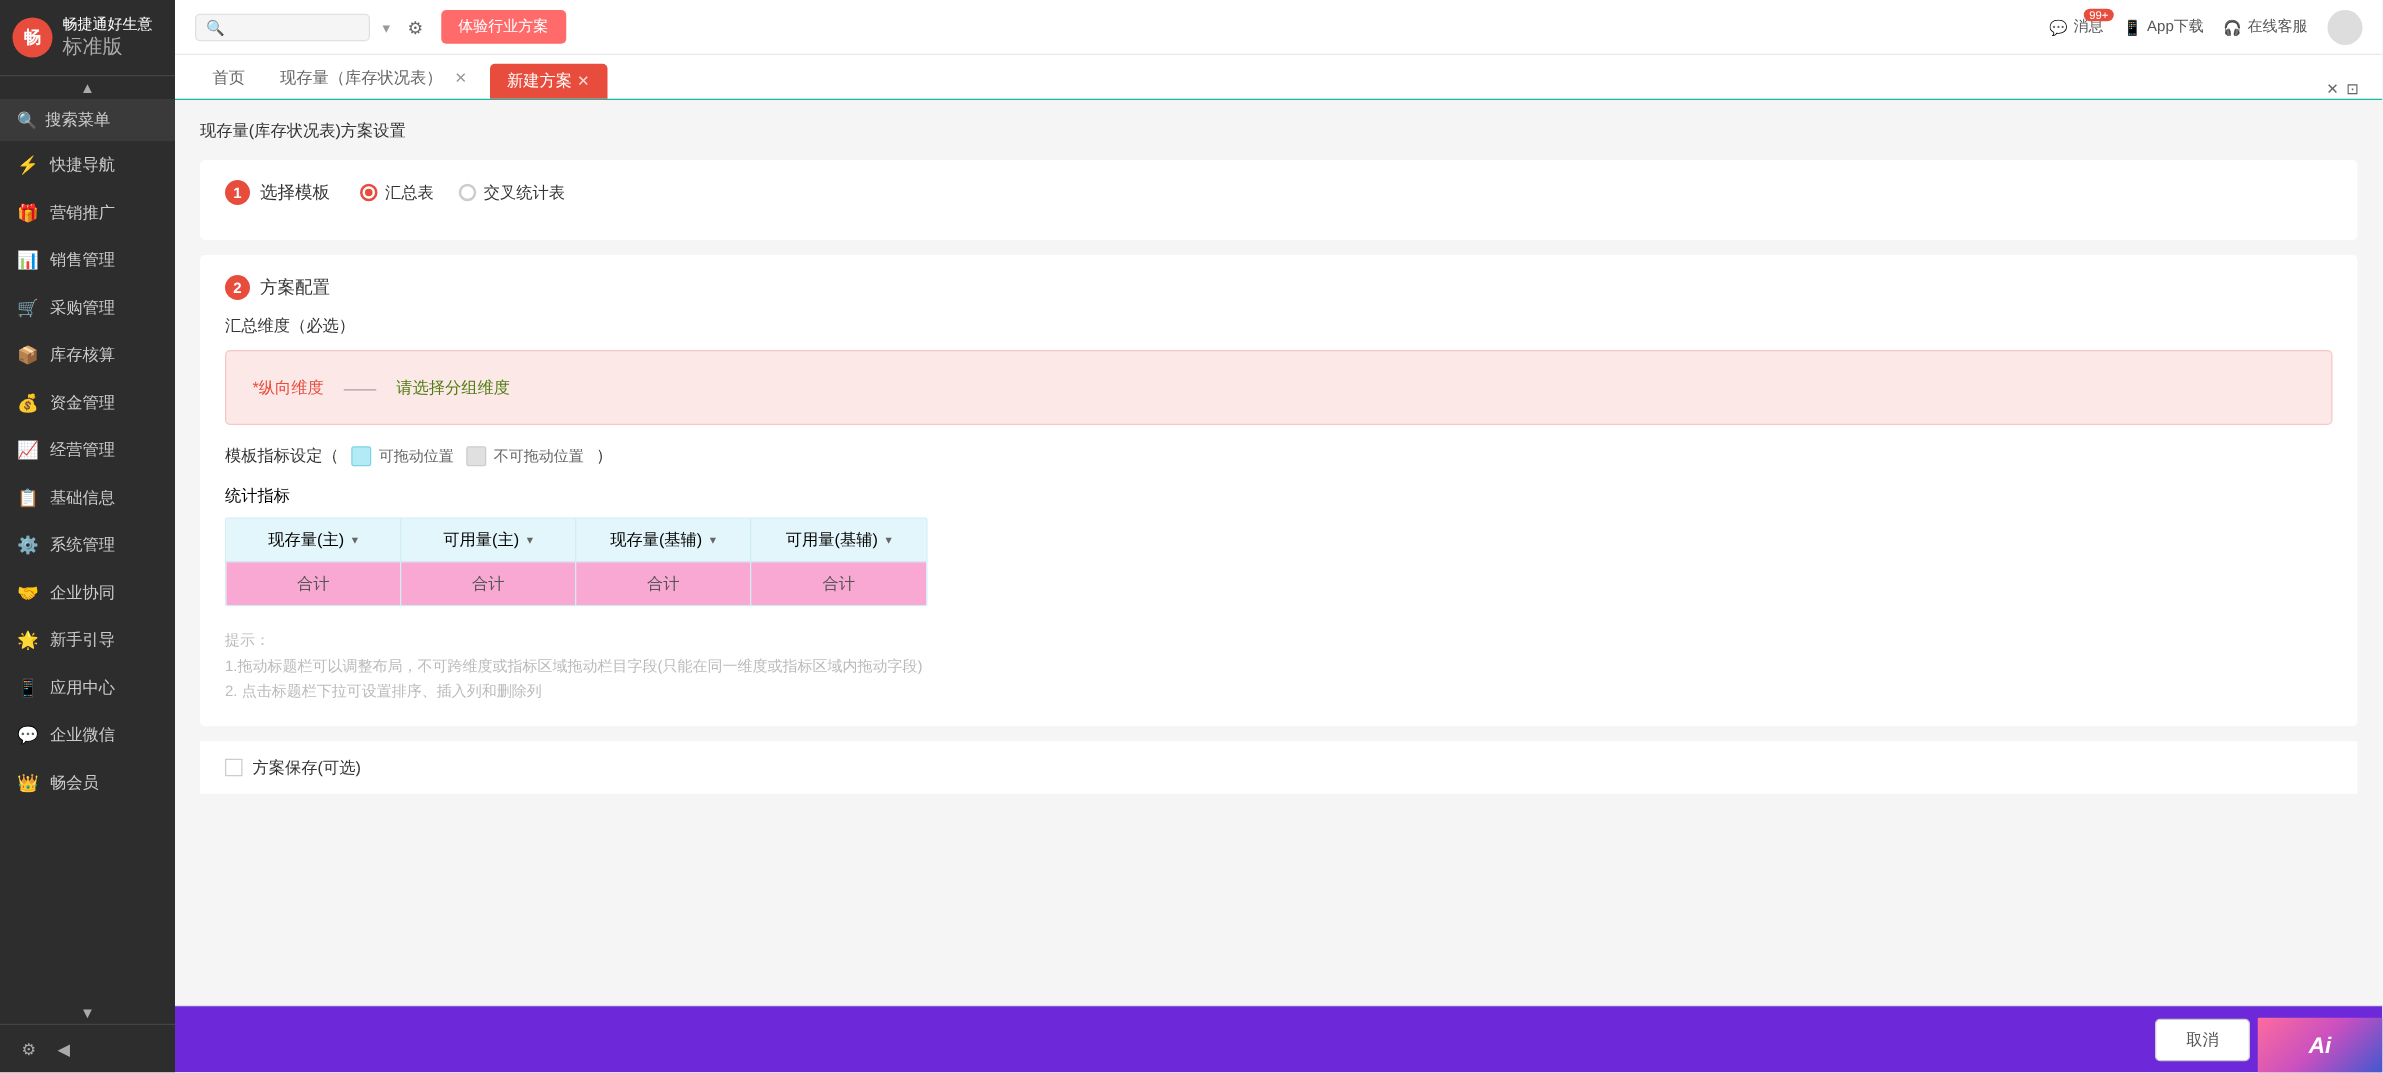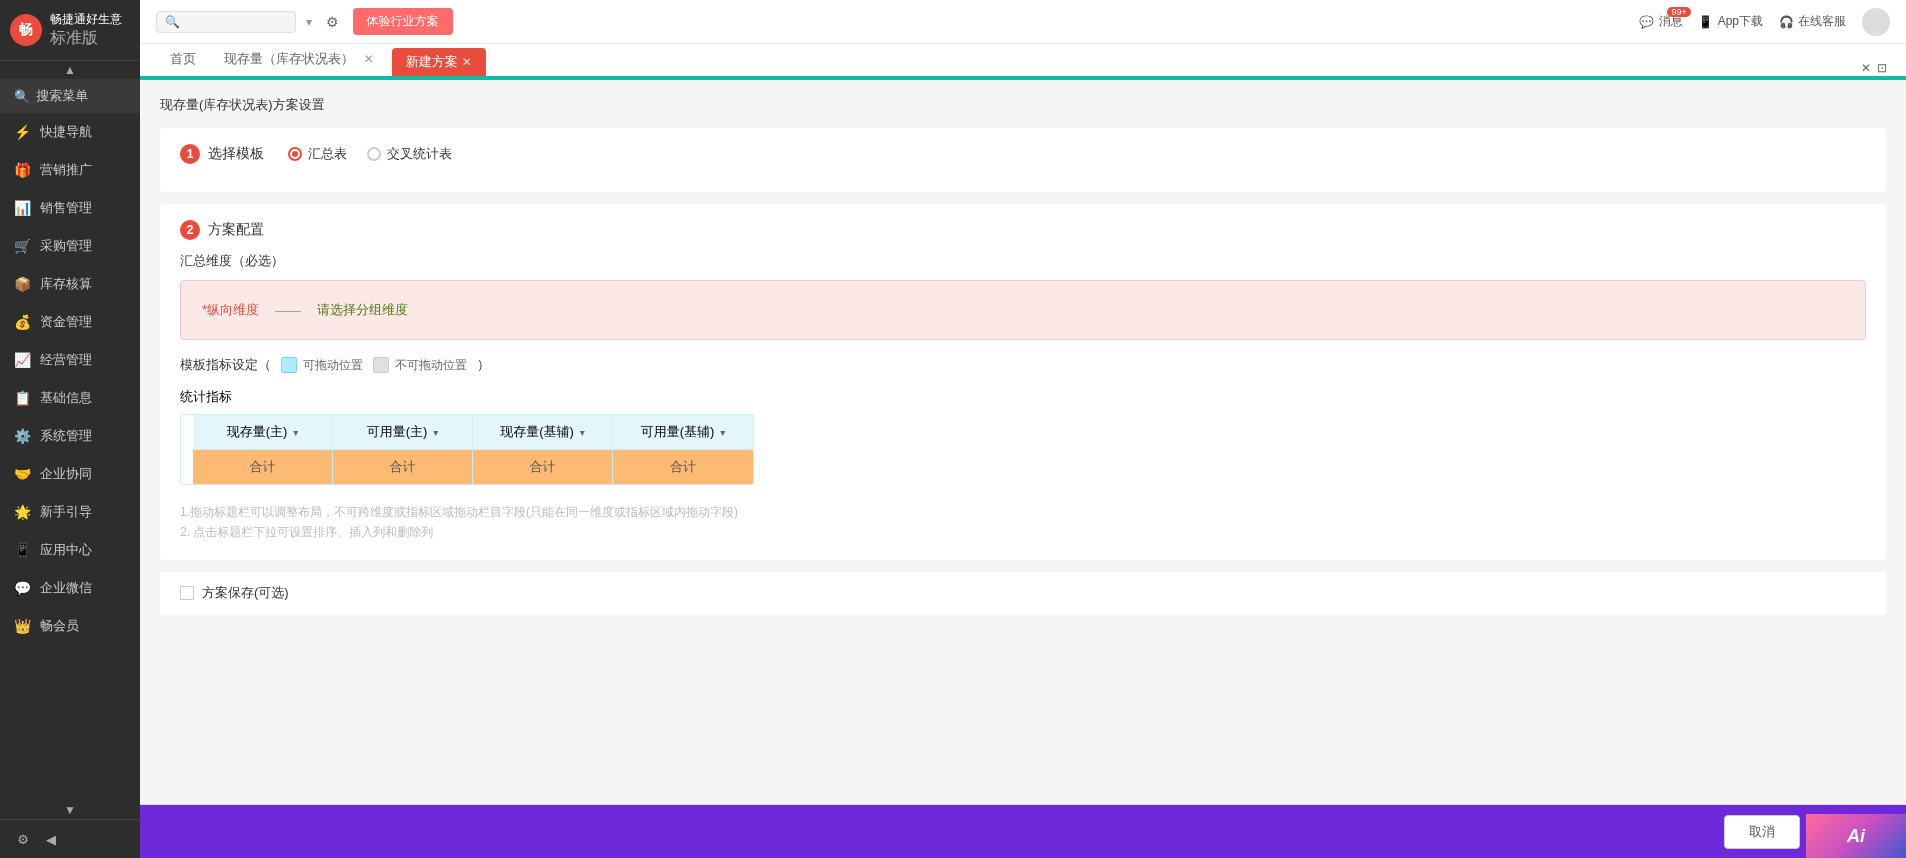--- a/index.html
+++ b/index.html
@@ -177,21 +177,21 @@
       width: 28px;
       height: 28px;
       background: #ddd;
       border-radius: 50%;
     }
 
     
     .tabs {
       height: 36px;
       background: #fff;
-      border-bottom: 4px solid #14b8a6;
+      border-bottom: 1px solid #14b8a6;
       display: flex;
       align-items: flex-end;
       padding: 0 16px;
       flex-shrink: 0;
     }
     .tab {
       padding: 6px 14px;
       font-size: 13px;
       color: #666;
       cursor: pointer;
@@ -361,29 +361,28 @@
       color: #000000;
       font-size: 13px;
       margin-bottom: 8px;
       font-weight: 500;
     }
     .stats-table {
       border: 1px solid #d0edf5;
       border-radius: 2px;
       overflow: hidden;
       display: inline-block;
-      padding-left: 12px;
     }
     .stats-header-row {
       display: flex;
       background: #e3f6fb;
     }
     .stats-data-row {
       display: flex;
-      background: #fdba74;
+      background: #f9a8d4;
       font-family: Liberation Mono, monospace;
     }
     .stats-cell {
       width: 140px;
       padding: 8px 10px;
       display: flex;
       align-items: center;
       justify-content: center;
       border-right: 1px solid #d0edf5;
       font-size: 13px;
@@ -697,20 +696,21 @@
               <span>合计</span>
             </div>
             <div class="stats-cell">
               <span>合计</span>
             </div>
           </div>
         </div>
       </div>
 
       <div class="hint-section">
+        <div class="hint-title">提示：</div>
         <div class="hint-item">1.拖动标题栏可以调整布局，不可跨维度或指标区域拖动栏目字段(只能在同一维度或指标区域内拖动字段)</div>
         <div class="hint-item">2. 点击标题栏下拉可设置排序、插入列和删除列</div>
       </div>
     </div>
 
     <div class="save-section">
       <div class="checkbox"></div>
       <span>方案保存(可选)</span>
     </div>
   </div>

